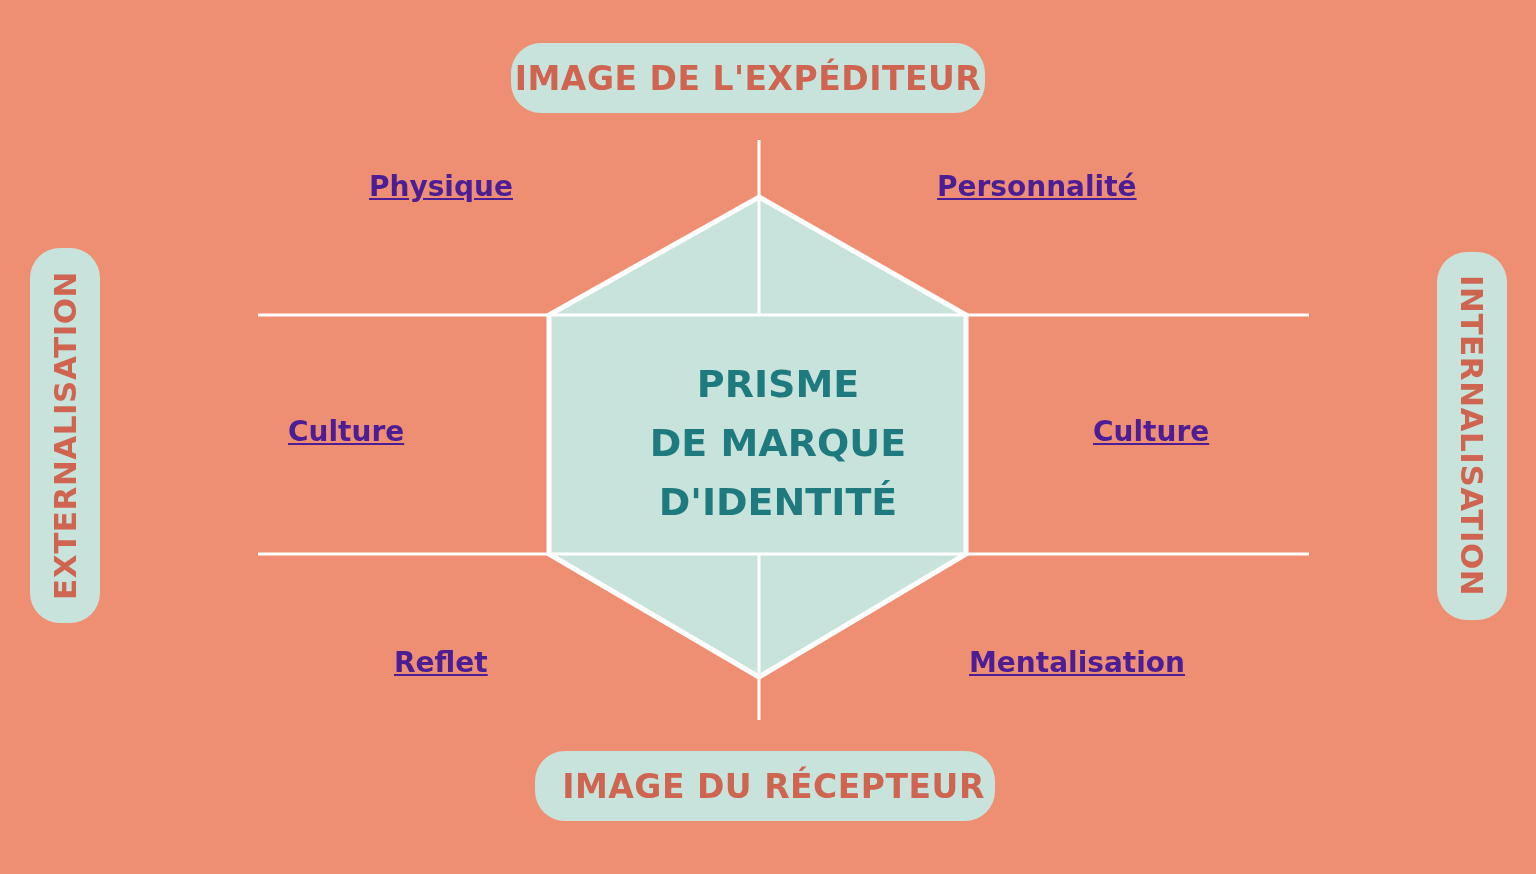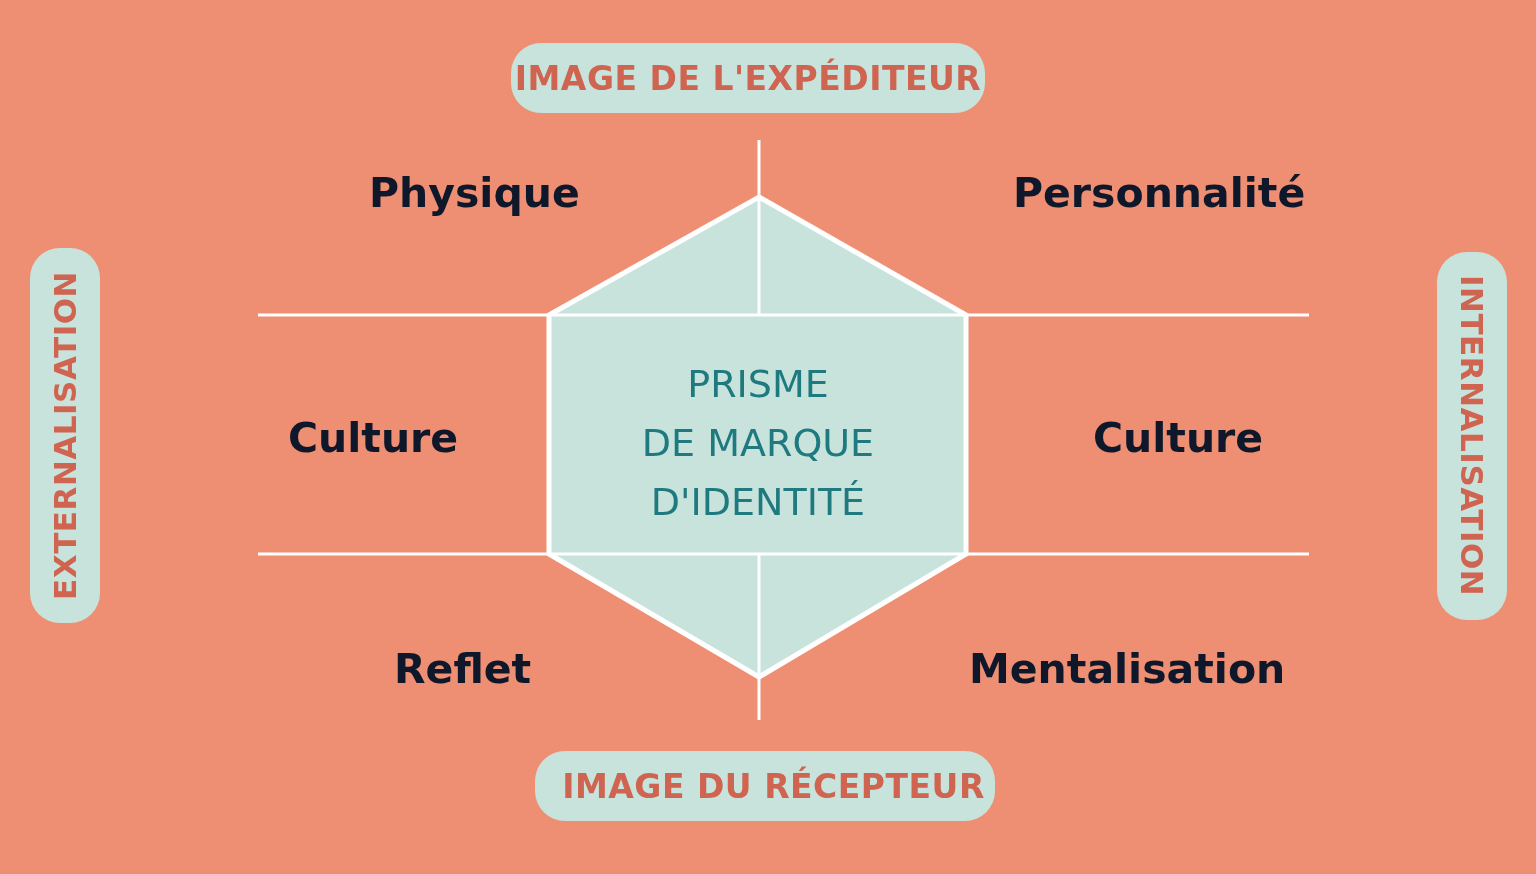--- a/index.html
+++ b/index.html
@@ -22,34 +22,36 @@
   .pill-h { font-size: 33px; }
   .pill-top { left: 511px; top: 43px; width: 474px; height: 70px; }
   .pill-bottom { left: 535px; top: 751px; width: 443px; height: 70px; padding-left: 17px; }
   .pill-v { width: 70px; font-size: 31px; }
   .pill-left { left: 30px; top: 248px; height: 375px; }
   .pill-right { left: 1437px; top: 252px; height: 368px; }
   .vtext-up { writing-mode: vertical-rl; transform: rotate(180deg); white-space: nowrap; }
   .vtext-down { writing-mode: vertical-rl; white-space: nowrap; }
   .facet {
     position: absolute;
-    color: #0f172a;
+    color: #4c1d95;
     font-weight: bold;
-    font-size: 41px;
+    font-size: 28px;
     white-space: nowrap;
     line-height: 1;
+    text-decoration: underline;
   }
   .center-title {
     position: absolute;
     left: 551px; top: 355px; width: 414px;
     text-align: center;
     color: #1F7A80;
-    font-weight: normal;
+    font-weight: bold;
     font-size: 38px;
     line-height: 59px;
+    padding-left: 20px;
   }
   .center-title div { white-space: nowrap; }
 </style>
 </head>
 <body>
 
 <svg class="diagram-svg" viewBox="0 0 1536 874" xmlns="http://www.w3.org/2000/svg">
 
   <polygon points="759,197 966,315 966,554 759,677 549,554 549,315" fill="#C8E3DC" stroke="#FFFFFF" stroke-width="5" stroke-linejoin="miter"></polygon>
 
@@ -67,21 +69,21 @@
   <span>IMAGE DU RÉCEPTEUR</span>
 </div>
 <div class="pill pill-v pill-left">
   <span class="vtext-up">EXTERNALISATION</span>
 </div>
 <div class="pill pill-v pill-right">
   <span class="vtext-down">INTERNALISATION</span>
 </div>
 
 <div class="facet" style="left:369px; top:173px;">Physique</div>
-<div class="facet" style="left:1013px; top:173px;">Personnalité</div>
+<div class="facet" style="left:937px; top:173px;">Personnalité</div>
 <div class="facet" style="left:288px; top:418px;">Culture</div>
 <div class="facet" style="left:1093px; top:418px;text-align:center;">Culture</div>
 <div class="facet" style="left:394px; top:649px;">Reflet</div>
 <div class="facet" style="left:969px; top:649px;">Mentalisation</div>
 
 <div class="center-title">
   <div>PRISME</div>
   <div>DE MARQUE</div>
   <div>D'IDENTITÉ</div>
 </div>

